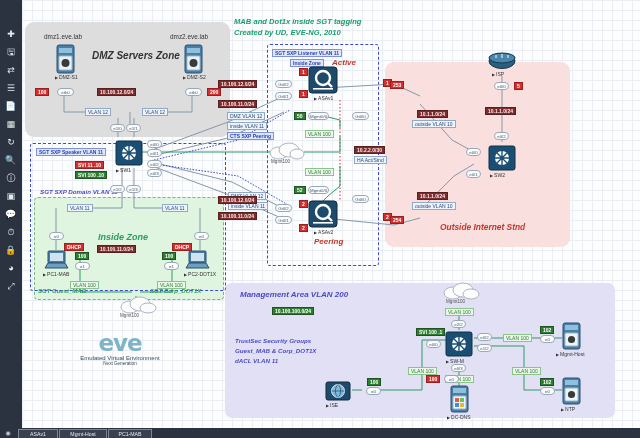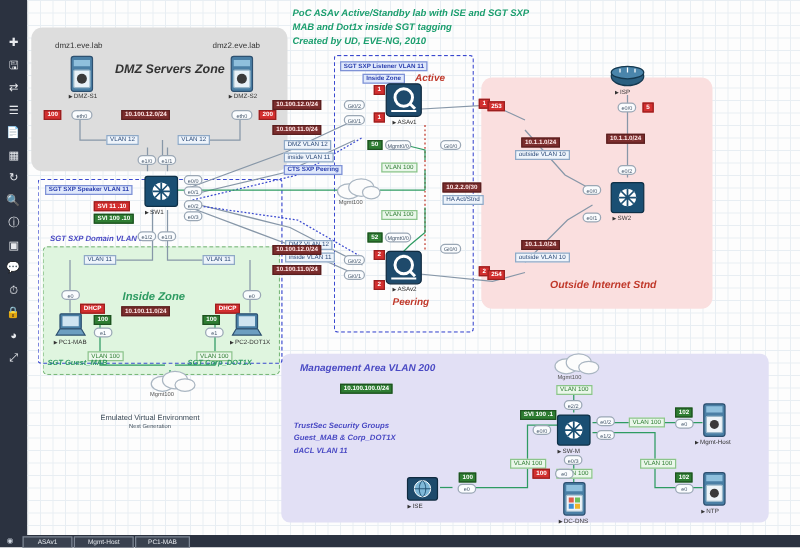--- a/index.html
+++ b/index.html
@@ -172,21 +172,20 @@
         <path d="M452,338 L472,338 L490,338 L520,338 L540,338"></path>
 
         <path d="M452,346 L502,346 L502,390 L540,390"></path>
 
         <path d="M58,258 L58,292 L110,292"></path>
         <path d="M150,258 L150,292 L118,292"></path>
         <path d="M114,296 L114,300"></path>
       </g>
     </svg>
 
-    <div class="t title" style="left:212px;top:6px;">PoC ASAv  Active/Standby lab with ISE and SGT SXP</div>
     <div class="t title" style="left:212px;top:17px;">MAB and Dot1x inside SGT tagging</div>
     <div class="t title" style="left:212px;top:28px;">Created by UD, EVE-NG, 2010</div>
 
     <div class="t zname zname-dmz" style="left:70px;top:50px;">DMZ Servers Zone</div>
     <div class="t hostname" style="left:22px;top:33px;">dmz1.eve.lab</div>
     <div class="t hostname" style="left:148px;top:33px;">dmz2.eve.lab</div>
 
     <div class="dev" style="left:34px;top:44px;">
       <svg width="19" height="30" viewBox="0 0 19 30">
           <rect x="1" y="1" width="17" height="28" rx="2" fill="#4a7fa5" stroke="#2d5070"></rect>
@@ -473,20 +472,21 @@
           <rect x="3" y="3" width="13" height="5" fill="#8fc0dd"></rect>
           <rect x="3" y="11" width="13" height="13" rx="1" fill="#eef4f8" stroke="#9bb8ca"></rect>
           <circle cx="9.5" cy="17.5" r="3.6" fill="#3a3a3a"></circle>
         </svg>
     </div>
     <div class="nlab" style="left:539px;top:406px;">NTP</div>
     <div class="chip chip-green" style="left:518px;top:378px;">102</div>
     <div class="ifb" style="left:518px;top:387px;width:13px;">e0</div>
 
     <div id="eve" style="left:38px;top:332px;width:120px;">
+      <div class="w" style="text-align:center;">eve</div>
       <div class="s1">Emulated Virtual Environment</div>
       <div class="s2">Next Generation</div>
     </div>
 
   </div>
 
   <div id="taskbar">
     <div class="logo">◉</div>
     <div class="tb" style="left:18px;width:38px;">ASAv1</div>
     <div class="tb" style="left:59px;width:46px;">Mgmt-Host</div>

